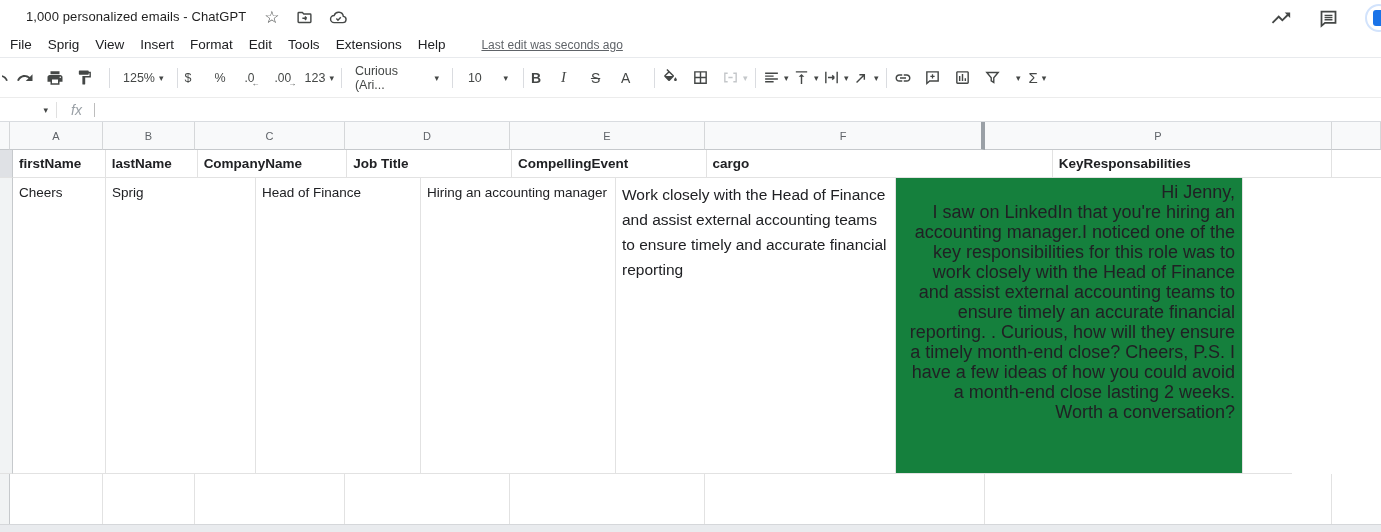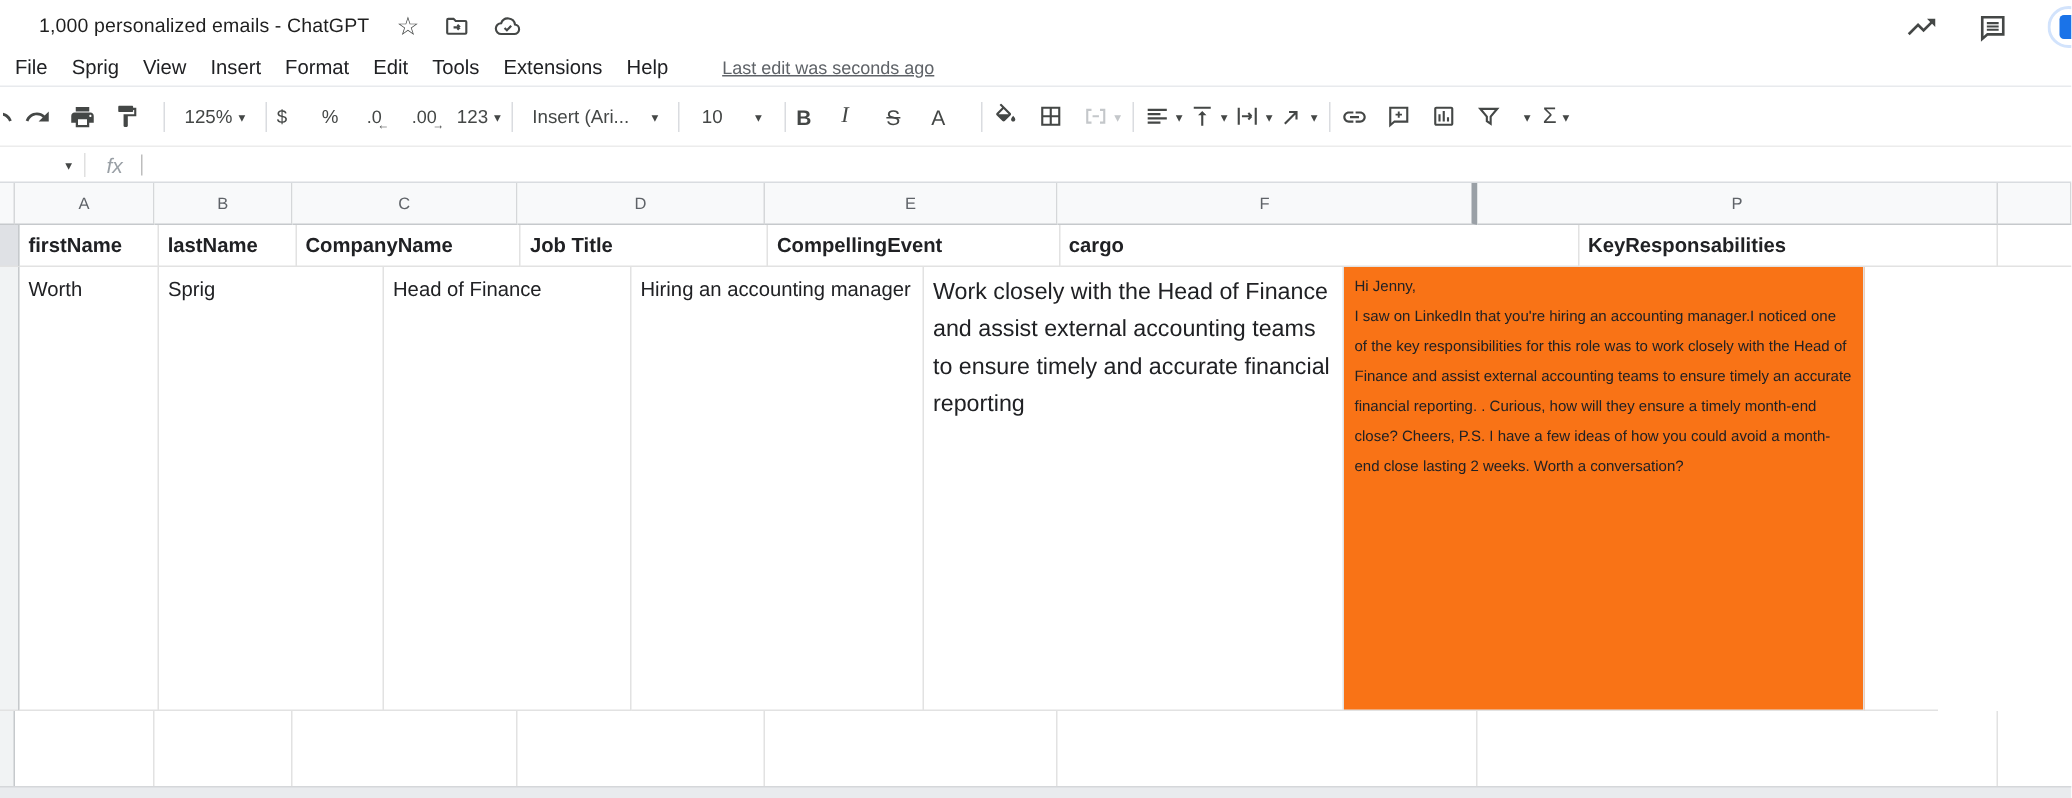--- a/index.html
+++ b/index.html
@@ -63,21 +63,21 @@
   .hrow .cell { background:#f8f9fa; border-right:1px solid #d5d7d9; border-bottom:1px solid #c6c9cc;
     display:flex; align-items:center; justify-content:center; font-size:11px; color:#5f6368; }
   .hrow .hidden-div { border-right:4px solid #9aa0a6; }
   .rh-strip { background:#f1f3f4; border-right:1px solid #c6c9cc; }
   .r1 { height:28px; }
   .r1 .cell { font-weight:700; font-size:13.5px; display:flex; align-items:center; padding:0 6px; }
   .r1 .rh-strip { background:#dfe1e5; }
   .r2 { height:296px; }
   .r2 .cell { font-size:13.5px; line-height:20px; padding:5px 6px 0; }
   .r2 .f-cell { font-size:15.5px; line-height:25px; padding-top:4px; }
-  .r2 .p-cell { background:#f97316; font-size:10px; line-height:20px; padding:4px 7px 0; white-space:pre-wrap; }
+  .r2 .p-cell { background:#15803d; font-size:18px; line-height:20px; padding:4px 7px 0; white-space:pre-wrap;text-align:right; }
   .r3 { height:50px; }
   .r3 .cell { border-bottom:none; }
   #bottomstrip { height:8px; background:#e9ebee; border-top:1px solid #d5d7da; }
 </style>
 </head>
 <body>
 
 <div id="titlebar">
   <span class="doc-title">1,000 personalized emails - ChatGPT</span>
   <span class="title-icons">
@@ -168,21 +168,21 @@
   </span>
   <span class="tb">
     <span class="tb-text num-fmt"><span>.00</span><span class="tiny-arrow">→</span></span>
   </span>
   <span class="tb">
     <span class="tb-text">123</span>
       <span class="dd">▾</span>
   </span>
   <span class="sep"></span>
   <span class="tb font-box">
-    <span class="tb-text">Insert (Ari...</span>
+    <span class="tb-text">Curious (Ari...</span>
       <span class="dd">▾</span>
   </span>
   <span class="sep"></span>
   <span class="tb size-box">
     <span class="tb-text">10</span>
       <span class="dd">▾</span>
   </span>
   <span class="sep"></span>
   <span class="tb bold-g">B</span>
   <span class="tb italic-g">I</span>
@@ -288,21 +288,21 @@
     <div class="cell w-c">CompanyName</div>
     <div class="cell w-d">Job Title</div>
     <div class="cell w-e">CompellingEvent</div>
     <div class="cell w-p">cargo</div>
     <div class="cell w-f">KeyResponsabilities</div>
     <div class="cell w-q"></div>
   </div>
 
   <div class="grow r2">
     <div class="cell w-rh rh-strip"></div>
-    <div class="cell w-a">Worth</div>
+    <div class="cell w-a">Cheers</div>
     <div class="cell w-c">Sprig</div>
     <div class="cell w-d">Head of Finance</div>
     <div class="cell w-e">Hiring an accounting manager</div>
     <div class="cell w-f f-cell">Work closely with the Head of Finance and assist external accounting teams to ensure timely and accurate financial reporting</div>
     <div class="cell w-p p-cell">Hi Jenny,
 I saw on LinkedIn that you're hiring an accounting manager.I noticed one of the key responsibilities for this role was to work closely with the Head of Finance and assist external accounting teams to ensure timely an accurate financial reporting. . Curious, how will they ensure a timely month-end close? Cheers, P.S. I have a few ideas of how you could avoid a month-end close lasting 2 weeks. Worth a conversation?</div>
     <div class="cell w-q"></div>
   </div>
 
   <div class="grow r3">

